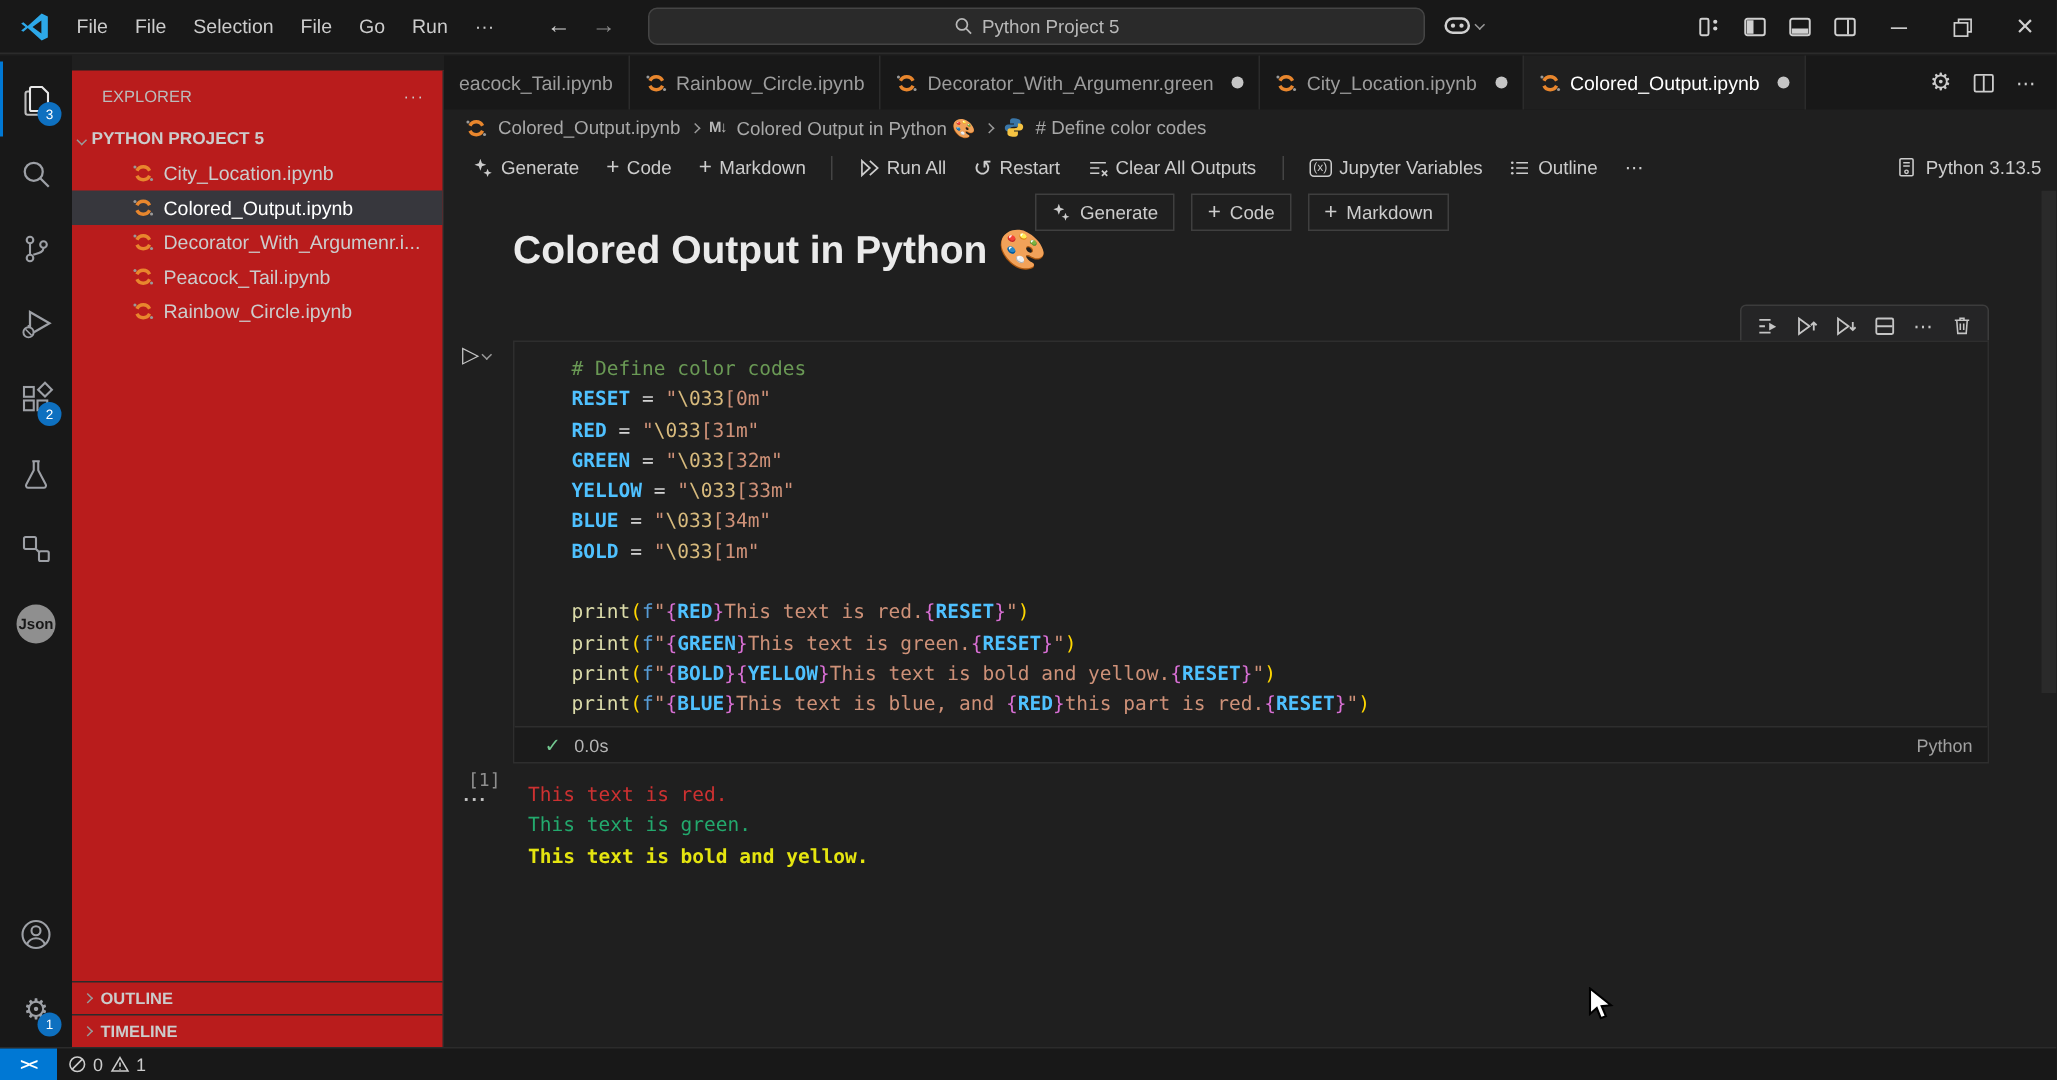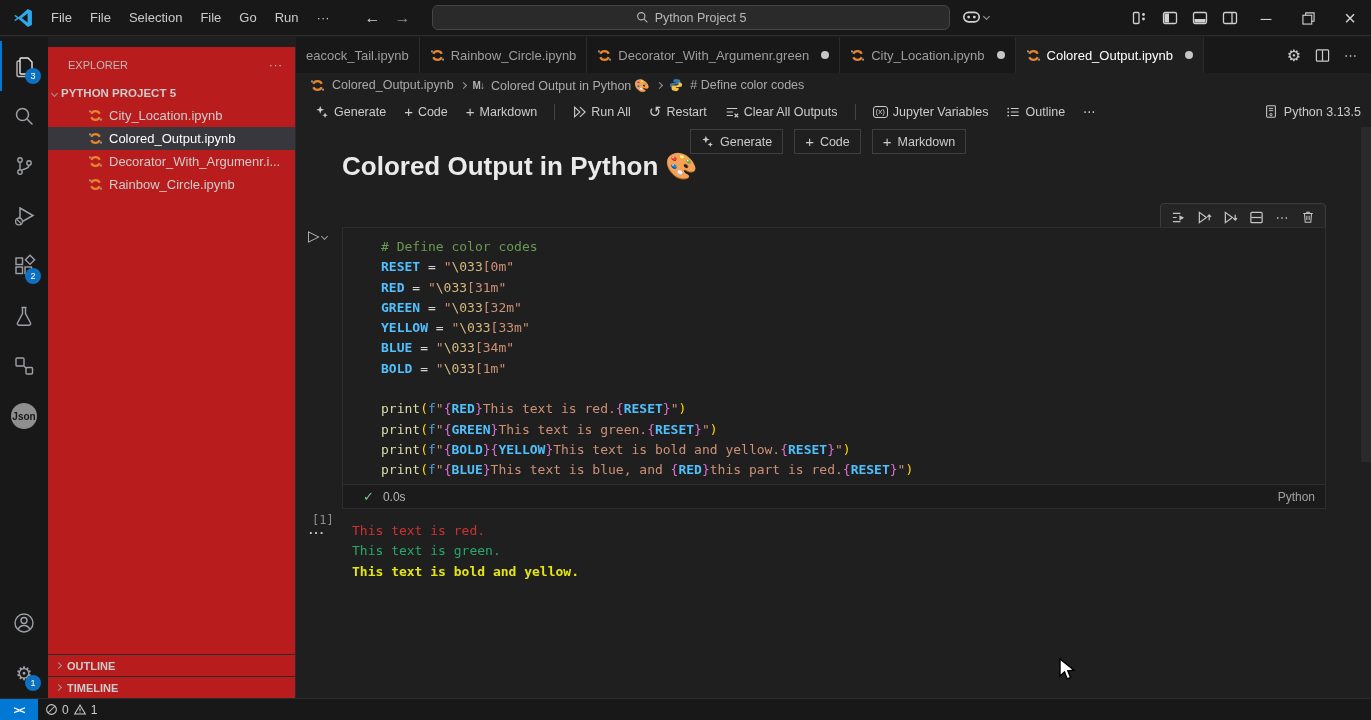--- a/index.html
+++ b/index.html
@@ -287,20 +287,29 @@
           <span>Colored_Output.ipynb</span>
         </div>
         <div class="file-row">
           <svg width="15" height="15" viewBox="0 0 16 16">
             <path d="M3.5 6.2 A5 5 0 0 1 12.5 6.2" stroke="#e8862d" stroke-width="2.4" fill="none"></path>
             <path d="M12.5 9.8 A5 5 0 0 1 3.5 9.8" stroke="#e8862d" stroke-width="2.4" fill="none"></path>
             <circle cx="2.1" cy="3.6" r="1.1" fill="#9a9a9a"></circle>
             <circle cx="13.9" cy="12.4" r="1.1" fill="#9a9a9a"></circle>
           </svg>
           <span>Decorator_With_Argumenr.i...</span>
+        </div>
+        <div class="file-row">
+          <svg width="15" height="15" viewBox="0 0 16 16">
+            <path d="M3.5 6.2 A5 5 0 0 1 12.5 6.2" stroke="#e8862d" stroke-width="2.4" fill="none"></path>
+            <path d="M12.5 9.8 A5 5 0 0 1 3.5 9.8" stroke="#e8862d" stroke-width="2.4" fill="none"></path>
+            <circle cx="2.1" cy="3.6" r="1.1" fill="#9a9a9a"></circle>
+            <circle cx="13.9" cy="12.4" r="1.1" fill="#9a9a9a"></circle>
+          </svg>
+          <span>Peacock_Tail.ipynb</span>
         </div>
         <div class="file-row">
           <svg width="15" height="15" viewBox="0 0 16 16">
             <path d="M3.5 6.2 A5 5 0 0 1 12.5 6.2" stroke="#e8862d" stroke-width="2.4" fill="none"></path>
             <path d="M12.5 9.8 A5 5 0 0 1 3.5 9.8" stroke="#e8862d" stroke-width="2.4" fill="none"></path>
             <circle cx="2.1" cy="3.6" r="1.1" fill="#9a9a9a"></circle>
             <circle cx="13.9" cy="12.4" r="1.1" fill="#9a9a9a"></circle>
           </svg>
           <span>Rainbow_Circle.ipynb</span>
         </div>

